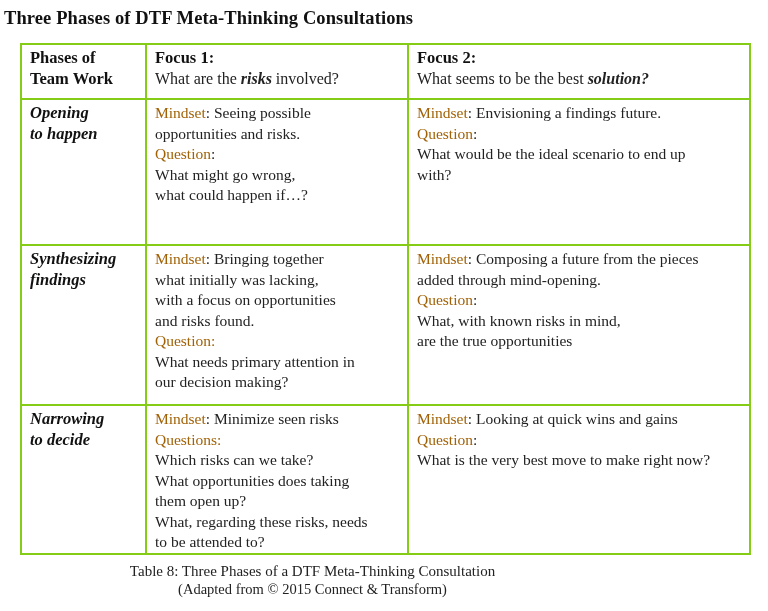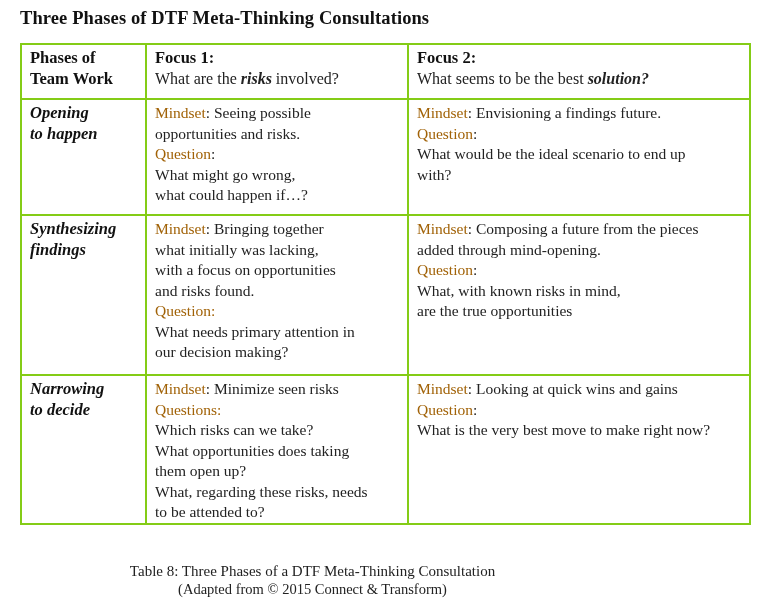--- a/index.html
+++ b/index.html
@@ -10,21 +10,21 @@
     body {
       width: 768px;
       height: 611px;
       position: relative;
       overflow: hidden;
       font-family: "Liberation Serif", "DejaVu Serif", serif;
       color: #1a1a1a;
     }
     .doc-title {
       position: absolute;
-      left: 20px;
+      left: 4px;
       top: 8px;
       font-size: 18.5px;
       font-weight: bold;
       color: #111;
       letter-spacing: 0.1px;
     }
     table.phases {
       position: absolute;
       left: 20px;
       top: 43px;
@@ -39,21 +39,21 @@
       vertical-align: top;
       text-align: left;
       padding: 3px 8px 0 8px;
       font-weight: normal;
       color: #222;
     }
     col.c1 { width: 125px; }
     col.c2 { width: 262px; }
     col.c3 { width: 342px; }
     tr.head-row { height: 55px; }
-    tr.row-1 { height: 116px; }
+    tr.row-1 { height: 146px; }
     tr.row-2 { height: 160px; padding-left: 17px; }
     tr.row-3 { height: 124px; }
     .hdr-bold {
       font-weight: bold;
       font-size: 16.5px;
       color: #111;
       display: block;
     }
     .hdr-sub { display: block; font-size: 16px; }
     .hdr-sub b { font-style: italic; font-weight: bold; }

